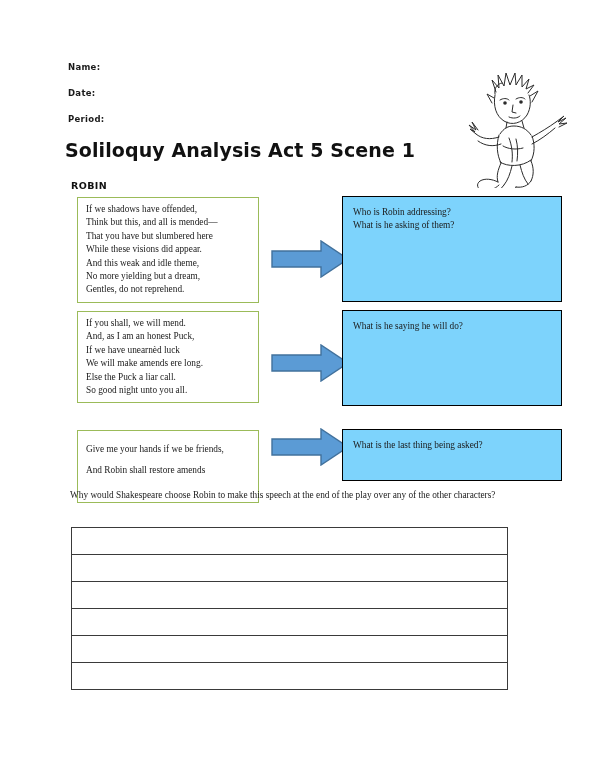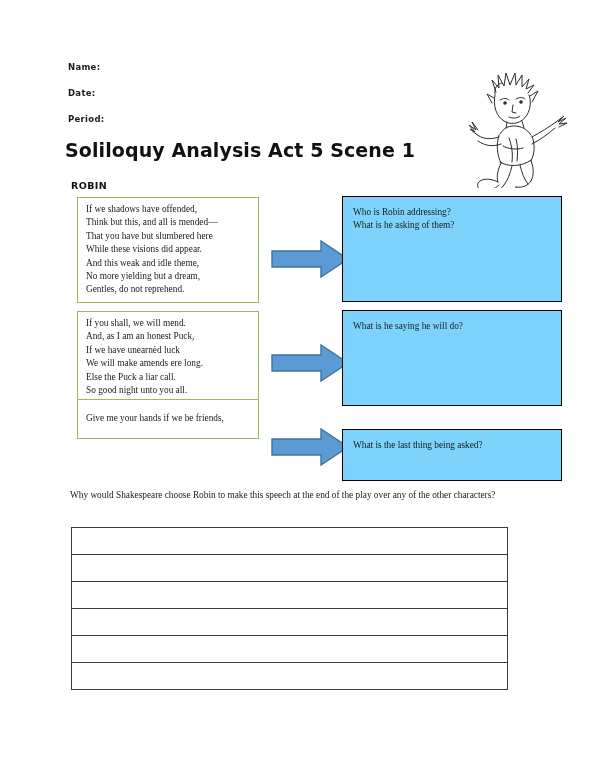--- a/index.html
+++ b/index.html
@@ -74,21 +74,21 @@
     background: #fff;
     padding: 5px 7px 5px 8px;
     font-family: "Liberation Serif", serif;
     font-size: 9.3px;
     line-height: 13.4px;
     color: #1a1a1a;
   }
   .passage .line { white-space: nowrap; }
   #passage-1 { top: 197px; }
   #passage-2 { top: 311px; }
-  #passage-3 { top: 399px; padding-top: 8px; padding-bottom: 9px; }
+  #passage-3 { top: 430px; padding-top: 8px; padding-bottom: 21px; }
   #passage-3 .line { line-height: 21px; }
 
   
   .arrow {
     position: absolute;
     width: 78px;
     height: 38px;
   }
   #arrow-1 { left: 271px; top: 240px; }
   #arrow-2 { left: 271px; top: 344px; }
@@ -223,20 +223,21 @@
   <div class="line">If you shall, we will mend.</div>
   <div class="line">And, as I am an honest Puck,</div>
   <div class="line">If we have unearnèd luck</div>
   <div class="line">We will make amends ere long.</div>
   <div class="line">Else the Puck a liar call.</div>
   <div class="line">So good night unto you all.</div>
 </div>
 
 <div class="passage" id="passage-3">
   <div class="line">Give me your hands if we be friends,</div>
+  <div class="line">And Robin shall restore amends</div>
 </div>
 
 <div class="arrow" id="arrow-1">
   <svg viewBox="0 0 78 38" width="78" height="38" aria-hidden="true">
     <polygon points="1,11 50,11 50,1 77,19 50,37 50,27 1,27" fill="#5b9bd5" stroke="#41719c" stroke-width="1.4" stroke-linejoin="miter"></polygon>
   </svg>
 </div>
 <div class="arrow" id="arrow-2">
   <svg viewBox="0 0 78 38" width="78" height="38" aria-hidden="true">
     <polygon points="1,11 50,11 50,1 77,19 50,37 50,27 1,27" fill="#5b9bd5" stroke="#41719c" stroke-width="1.4" stroke-linejoin="miter"></polygon>

